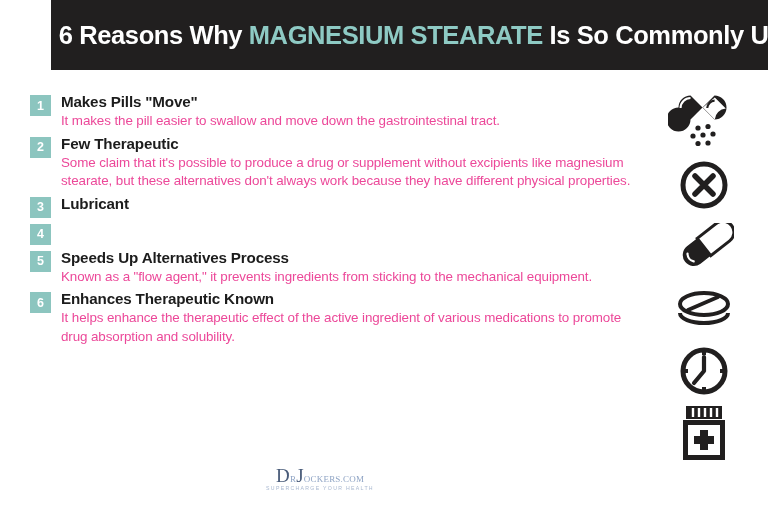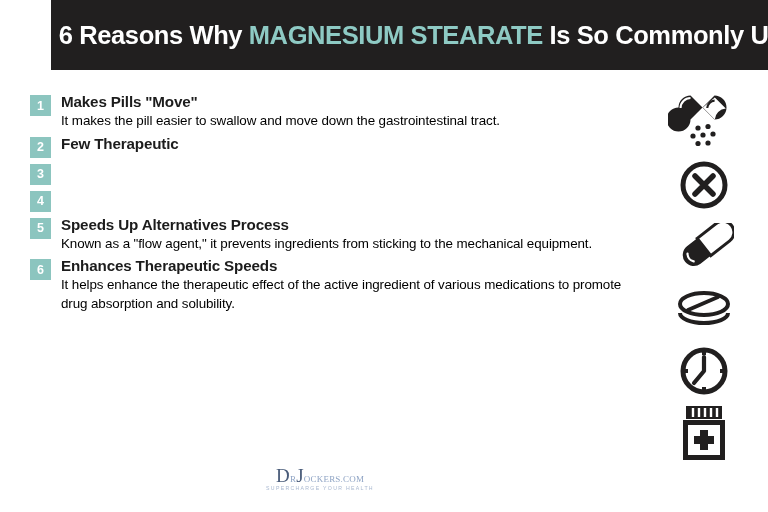--- a/index.html
+++ b/index.html
@@ -93,21 +93,21 @@
   }
   .reason-title {
     font-size: 15.2px;
     font-weight: bold;
     color: #1c1c1c;
     line-height: 1.25;
     letter-spacing: -0.15px;
   }
   .reason-desc {
     font-size: 13.4px;
-    color: #000000;
+    color: #ec4899;
     line-height: 1.38;
     letter-spacing: -0.1px;
     margin-top: 1px;
   }
 
   
   .icon-slot {
     height: 62px;
     display: flex;
     align-items: center;
@@ -164,47 +164,49 @@
       <div class="reason-text">
         <div class="reason-title">Makes Pills "Move"</div>
         <div class="reason-desc">It makes the pill easier to swallow and move down the gastrointestinal tract.</div>
       </div>
     </div>
 
     <div class="reason">
       <div class="badge">2</div>
       <div class="reason-text">
         <div class="reason-title">Few Therapeutic</div>
+        <div class="reason-desc">Some claim that it's possible to produce a drug or supplement without excipients like magnesium stearate, but these alternatives don't always work because they have different physical properties.</div>
       </div>
     </div>
 
     <div class="reason">
       <div class="badge">3</div>
       <div class="reason-text">
+        <div class="reason-title">Lubricant</div>
       </div>
     </div>
 
     <div class="reason">
       <div class="badge">4</div>
       <div class="reason-text">
       </div>
     </div>
 
     <div class="reason">
       <div class="badge">5</div>
       <div class="reason-text">
         <div class="reason-title">Speeds Up Alternatives Process</div>
         <div class="reason-desc">Known as a "flow agent," it prevents ingredients from sticking to the mechanical equipment.</div>
       </div>
     </div>
 
     <div class="reason">
       <div class="badge">6</div>
       <div class="reason-text">
-        <div class="reason-title">Enhances Therapeutic Speeds</div>
+        <div class="reason-title">Enhances Therapeutic Known</div>
         <div class="reason-desc">It helps enhance the therapeutic effect of the active ingredient of various medications to promote drug absorption and solubility.</div>
       </div>
     </div>
 
   </div>
 
   <div class="icon-column">
 
     <div class="icon-slot">
       <svg width="72" height="56" viewBox="0 0 72 56">

